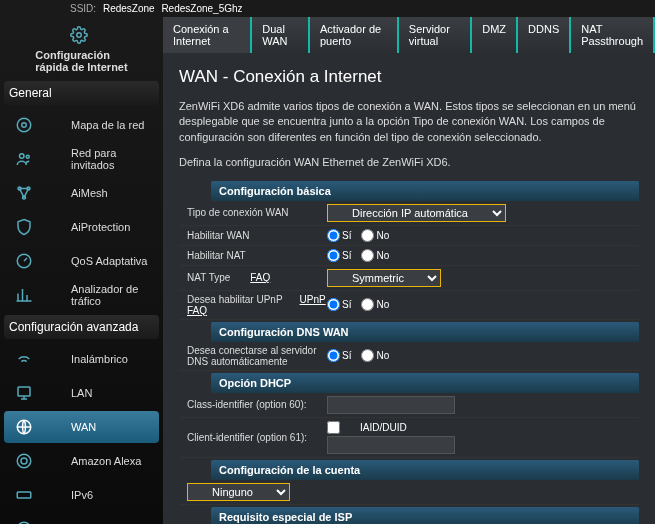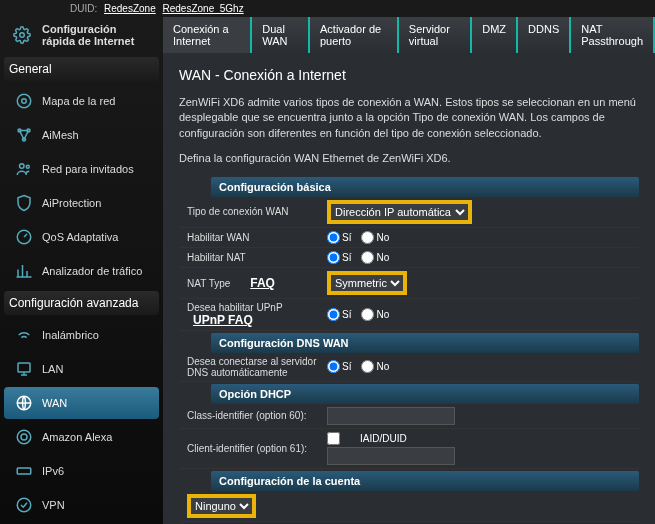--- a/index.html
+++ b/index.html
@@ -1,53 +1,53 @@
 <!DOCTYPE html>
 <html><head>
 <meta charset="utf-8">
 <style>
 * { margin: 0; padding: 0; box-sizing: border-box; }
 body { font-family: Arial, sans-serif; font-size: 11px; background: #0a0a0a; color: #ccc; width: 655px; height: 524px; overflow: hidden; }
 .top-bar { background: #1a1a1a; padding: 3px 10px 3px 70px; font-size: 10px; }
 .ssid-label { color: #aaa; }
-.ssid-link { color: #fff; text-decoration: underline; margin-left: 4px; cursor: pointer; margin-top: 20px; }
+.ssid-link { color: #fff; margin-left: 4px; cursor: pointer; margin-top: 20px; }
 .main { display: flex; height: 100%; }
 .sidebar { width: 163px; background: linear-gradient(to bottom, #1a1a1a, #0a0a0a); padding-top: 0; flex-shrink: 0; }
-.quick-setup { display: flex; align-items: center; padding: 4px 8px; color: #ddd; font-weight: bold; font-size: 11px; }
+.quick-setup { display: flex; align-items: center; padding: 4px 8px; color: #ddd; font-weight: bold; font-size: 11px; flex-direction: column; }
 .quick-setup .icon-box { width: 28px; height: 28px; margin-right: 6px; display: flex; align-items: center; justify-content: center; color: #5ab; }
 .section-header { text-align: left; padding: 5px; color: #fff; font-size: 12px; background: linear-gradient(to bottom, #2a2a2a, #1a1a1a); border-radius: 4px; margin: 4px 4px; }
-.nav-item { display: flex; align-items: center; padding: 4px 8px; margin: 2px 4px; border-radius: 4px; cursor: pointer; color: #ddd; font-size: 11px; }
+.nav-item { display: flex; align-items: center; padding: 4px 8px; margin: 2px 4px; border-radius: 4px; cursor: pointer; color: #ddd; font-size: 11px; gap: 29px; }
 .nav-item.active { background: linear-gradient(to bottom, #3a7a9a, #1a5a7a); color: #fff; font-weight: normal; }
 .nav-item .icon-box { width: 24px; height: 24px; margin-right: 6px; display: flex; align-items: center; justify-content: center; color: #5ab; flex-shrink: 0; }
 .nav-item.active .icon-box { color: #fff; }
 .content { flex: 1; background: #2a2e33; overflow-y: auto; }
 .tabs { display: flex; }
 .tab { padding: 6px 10px; background: linear-gradient(to bottom, #3a3e43, #2a2e33); color: #fff; font-size: 11px; cursor: pointer; border-right: 2px solid #14b8a6; }
 .tab.active { background: #3a3e43; }
 .panel { padding: 14px 16px; }
-.panel-title { font-size: 14px; color: #fff; font-weight: normal; margin-bottom: 12px; }
+.panel-title { font-size: 17px; color: #fff; font-weight: normal; margin-bottom: 12px; }
 .desc { font-size: 11px; color: #ddd; line-height: 1.4; margin-bottom: 10px; }
 .section { margin-bottom: 2px; }
 .section-title { background: linear-gradient(to bottom, #2a5a7a, #1a3a4a); color: #fff; padding: 4px 8px; font-size: 11px; font-weight: bold; border-radius: 2px; margin-left: 32px; }
 .row { display: flex; align-items: center; padding: 3px 8px; border-bottom: 1px solid #333; }
 .row-label { width: 140px; color: #ddd; font-size: 10px; flex-shrink: 0; }
 .row-control { flex: 1; }
-select { background: #3a3e43; color: #fff; border: 4px solid #eab308; padding: 1px 0; font-size: 11px; }
+select { background: #3a3e43; color: #fff; border: 1px solid #eab308; padding: 1px 20px; font-size: 11px; }
 input[type="text"] { background: #3a3e43; color: #fff; border: 1px solid #555; padding: 2px 4px; font-size: 11px; width: 128px; }
 .radio-group { display: flex; align-items: center; gap: 2px; font-size: 10px; color: #fff; }
 .radio-group label { margin-right: 8px; }
-.faq-link { color: #fff; text-decoration: underline; font-size: 12px; margin-left: 6px; cursor: pointer; font-weight: bold; }
+.faq-link { color: #fff; text-decoration: underline; font-size: 10px; margin-left: 6px; cursor: pointer; }
 .checkbox-row { display: flex; align-items: center; gap: 20px; font-size: 10px; color: #fff; }
 svg { width: 18px; height: 18px; }
 </style>
 </head>
 <body>
 
 <div class="top-bar">
-  <span class="ssid-label">DUID:</span>
+  <span class="ssid-label">SSID:</span>
   <span class="ssid-link">RedesZone</span>
   <span class="ssid-link">RedesZone_5Ghz</span>
 </div>
 
 <div class="main">
   <div class="sidebar">
     <div class="quick-setup">
       <span class="icon-box">
           <svg viewBox="0 0 24 24" fill="none" stroke="currentColor" stroke-width="2">
             <circle cx="12" cy="12" r="3"></circle>
@@ -66,37 +66,37 @@
             <svg viewBox="0 0 24 24" fill="none" stroke="currentColor" stroke-width="2">
               <circle cx="12" cy="12" r="9"></circle>
               <circle cx="12" cy="12" r="3"></circle>
             </svg>
           </span>
           <span>Mapa de la red</span>
         </div>
         <div class="nav-item">
           <span class="icon-box">
             <svg viewBox="0 0 24 24" fill="none" stroke="currentColor" stroke-width="2">
+              <circle cx="9" cy="8" r="3"></circle>
+              <circle cx="17" cy="9" r="2"></circle>
+              <path d="M3 20c0-3 3-5 6-5s6 2 6 5M15 18c0-2 2-3 4-3"></path>
+            </svg>
+          </span>
+          <span>Red para invitados</span>
+        </div>
+        <div class="nav-item">
+          <span class="icon-box">
+            <svg viewBox="0 0 24 24" fill="none" stroke="currentColor" stroke-width="2">
               <circle cx="6" cy="6" r="2"></circle>
               <circle cx="18" cy="6" r="2"></circle>
               <circle cx="12" cy="18" r="2"></circle>
               <path d="M6 6l6 12M18 6l-6 12M6 6h12"></path>
             </svg>
           </span>
           <span>AiMesh</span>
-        </div>
-        <div class="nav-item">
-          <span class="icon-box">
-            <svg viewBox="0 0 24 24" fill="none" stroke="currentColor" stroke-width="2">
-              <circle cx="9" cy="8" r="3"></circle>
-              <circle cx="17" cy="9" r="2"></circle>
-              <path d="M3 20c0-3 3-5 6-5s6 2 6 5M15 18c0-2 2-3 4-3"></path>
-            </svg>
-          </span>
-          <span>Red para invitados</span>
         </div>
         <div class="nav-item">
           <span class="icon-box">
             <svg viewBox="0 0 24 24" fill="none" stroke="currentColor" stroke-width="2">
               <path d="M12 2l8 3v6c0 5-3 9-8 11-5-2-8-6-8-11V5l8-3z"></path>
             </svg>
           </span>
           <span>AiProtection</span>
         </div>
         <div class="nav-item">

